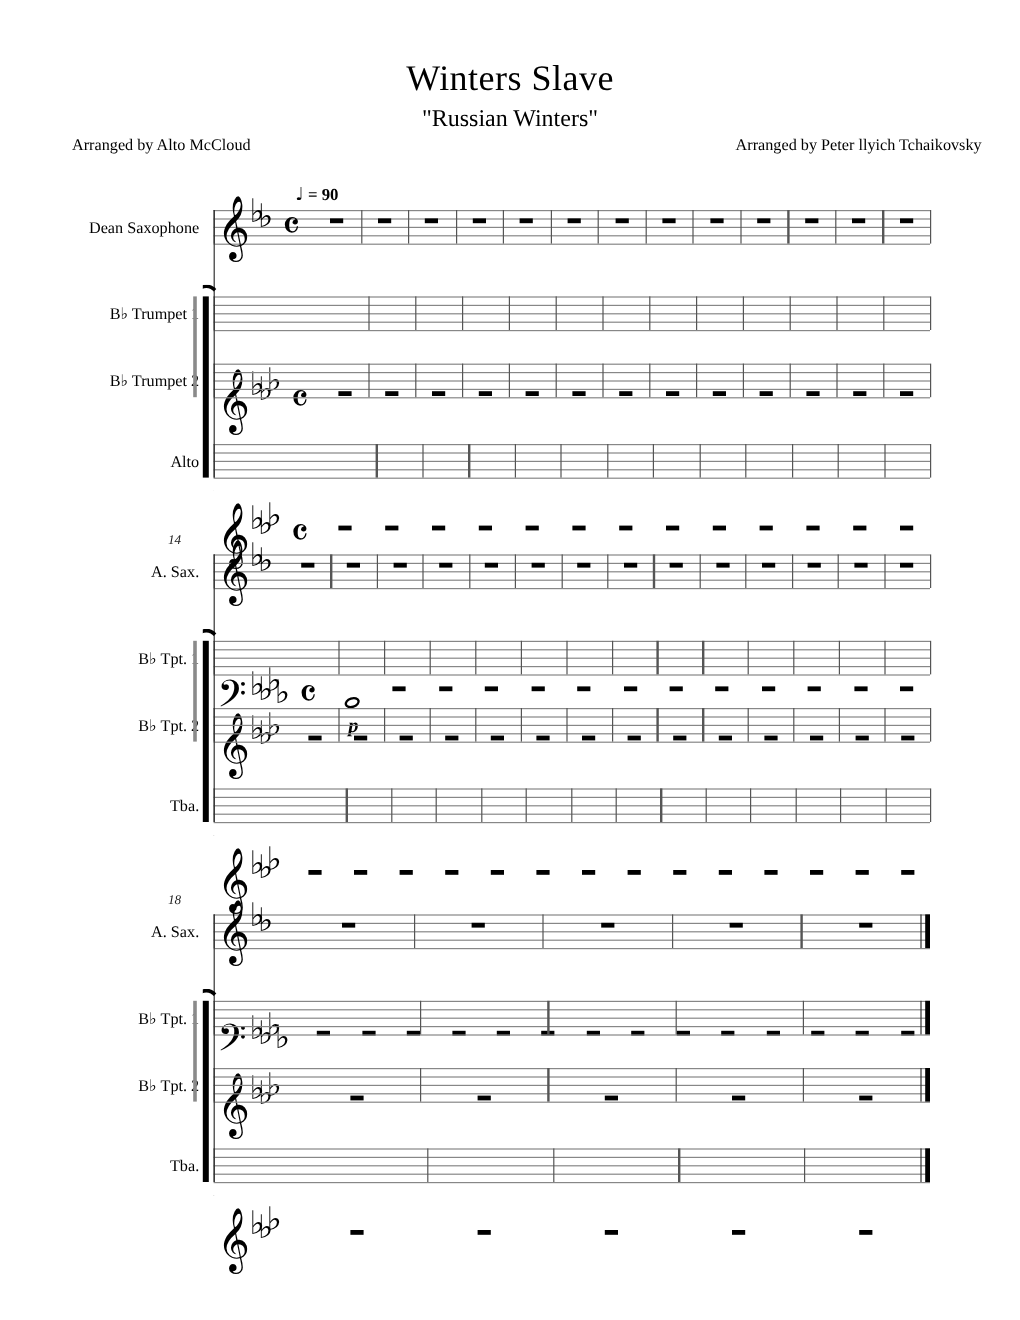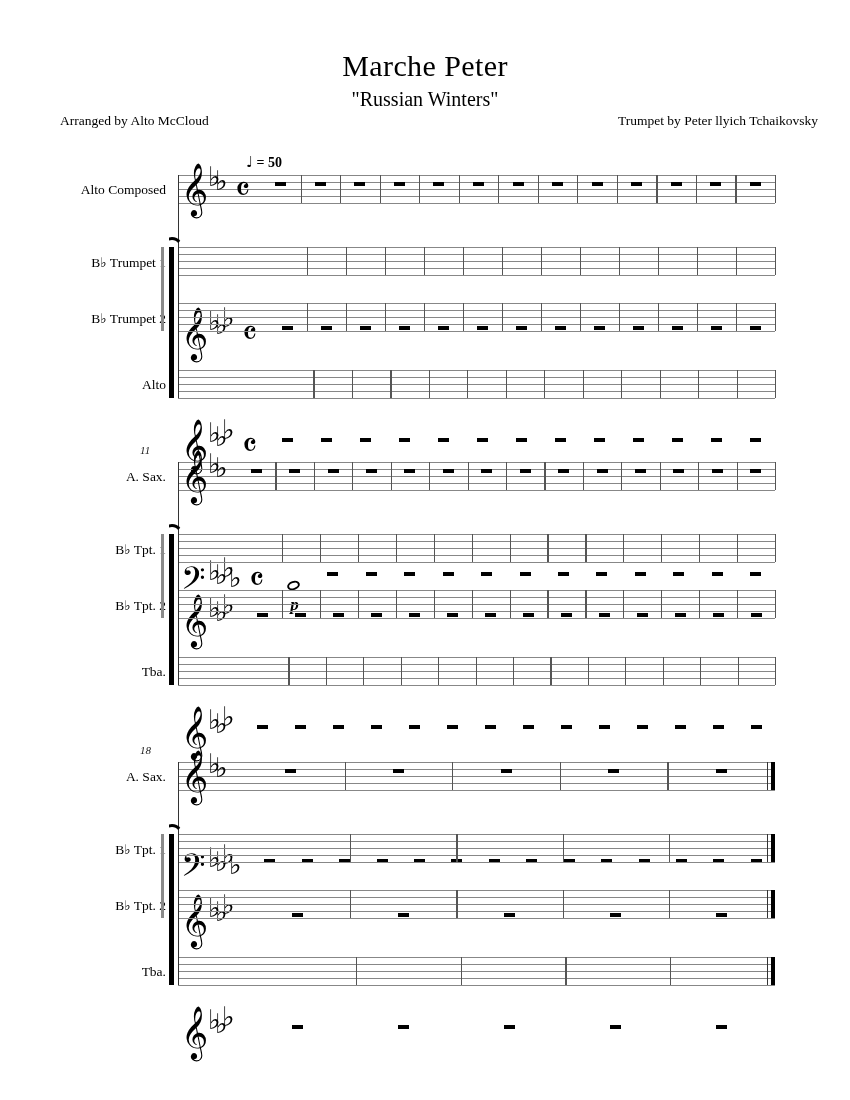--- a/index.html
+++ b/index.html
@@ -251,29 +251,29 @@
     font-family: "Liberation Serif", "DejaVu Serif", serif;
     color: #000;
   }
 </style>
 </head>
 <body>
 
 <div class="page">
 
   <div class="title-block">
-    <div class="work-title">Marche Peter</div>
+    <div class="work-title">Winters Slave</div>
     <div class="work-subtitle">"Russian Winters"</div>
   </div>
   <div class="credit-arranger">Arranged by Alto McCloud</div>
-  <div class="credit-composer">Trumpet by Peter llyich Tchaikovsky</div>
+  <div class="credit-composer">Arranged by Peter llyich Tchaikovsky</div>
 
   <div id="systems-root">
       <div class="system" style="top: 175px;">
-        <div class="inst-label" style="right: 684px; top: 7px;">Alto Composed</div>
+        <div class="inst-label" style="right: 684px; top: 7px;">Dean Saxophone</div>
         <div class="staff" style="top: 0px;">
           <div class="stafflines" style="left: 178px; width: 597px;">
             <div class="ln l0"></div>
             <div class="ln l1"></div>
             <div class="ln l2"></div>
             <div class="ln l3"></div>
             <div class="ln l4"></div>
           </div>
           <div class="glyph clef-treble" style="left: 181px; top: -9px;">𝄞</div>
           <div class="" style="position: absolute; left: 0px; top: 0px;">
@@ -443,21 +443,21 @@
           <div class="wholerest" style="left: 750.269px; top: 202px;"></div>
           <div class="barline" style="left: 775px;"></div>
         </div>
         <div class="sysline" style="left: 178px; top: 0px; height: 223px;"></div>
         <div class="bracket" style="left: 169px; top: 72px; height: 151px;"></div>
         <div class="bracket-tip" style="left: 169px; top: 62px;"></div>
         <div class="bracket-tip bot" style="left: 169px; top: 223px;"></div>
         <div class="subbracket" style="left: 161px; top: 72px; height: 84px;"></div>
       </div>
       <div class="system" style="top: 462px;">
-        <div class="measure-num" style="left: 140px; top: -18px;">11</div>
+        <div class="measure-num" style="left: 140px; top: -18px;">14</div>
         <div class="inst-label" style="right: 684px; top: 7px;">A. Sax.</div>
         <div class="staff" style="top: 0px;">
           <div class="stafflines" style="left: 178px; width: 597px;">
             <div class="ln l0"></div>
             <div class="ln l1"></div>
             <div class="ln l2"></div>
             <div class="ln l3"></div>
             <div class="ln l4"></div>
           </div>
           <div class="glyph clef-treble" style="left: 181px; top: -9px;">𝄞</div>
@@ -741,14 +741,14 @@
           <div class="endbar-thick" style="left: 771px;"></div>
         </div>
         <div class="sysline" style="left: 178px; top: 0px; height: 223px;"></div>
         <div class="bracket" style="left: 169px; top: 72px; height: 151px;"></div>
         <div class="bracket-tip" style="left: 169px; top: 62px;"></div>
         <div class="bracket-tip bot" style="left: 169px; top: 223px;"></div>
         <div class="subbracket" style="left: 161px; top: 72px; height: 84px;"></div>
       </div>
     </div>
 
-<div class="tempo" style="left: 246px; top: 153px;"><span class="tnote">♩</span><span> = 50</span></div>
+<div class="tempo" style="left: 246px; top: 153px;"><span class="tnote">♩</span><span> = 90</span></div>
   </div>
 
 </body></html>

